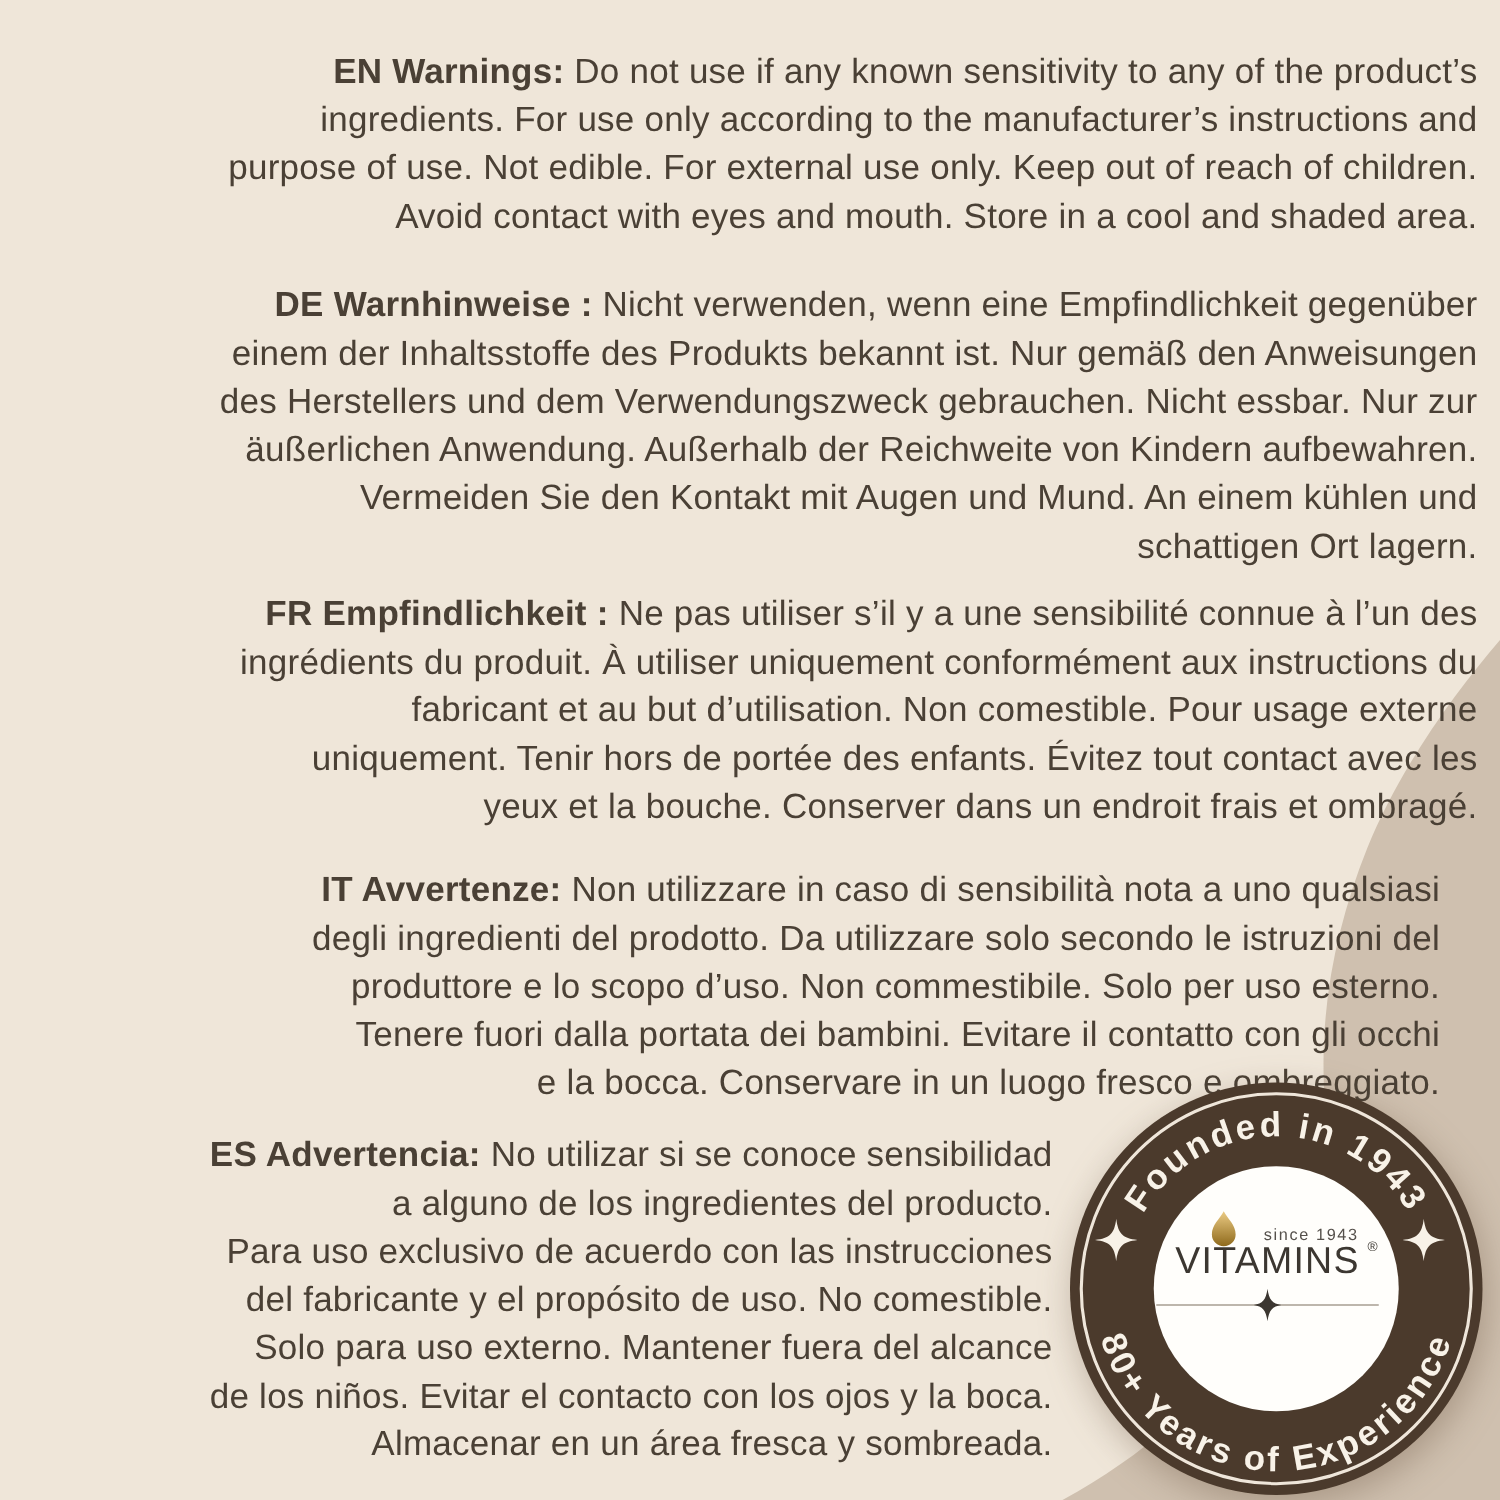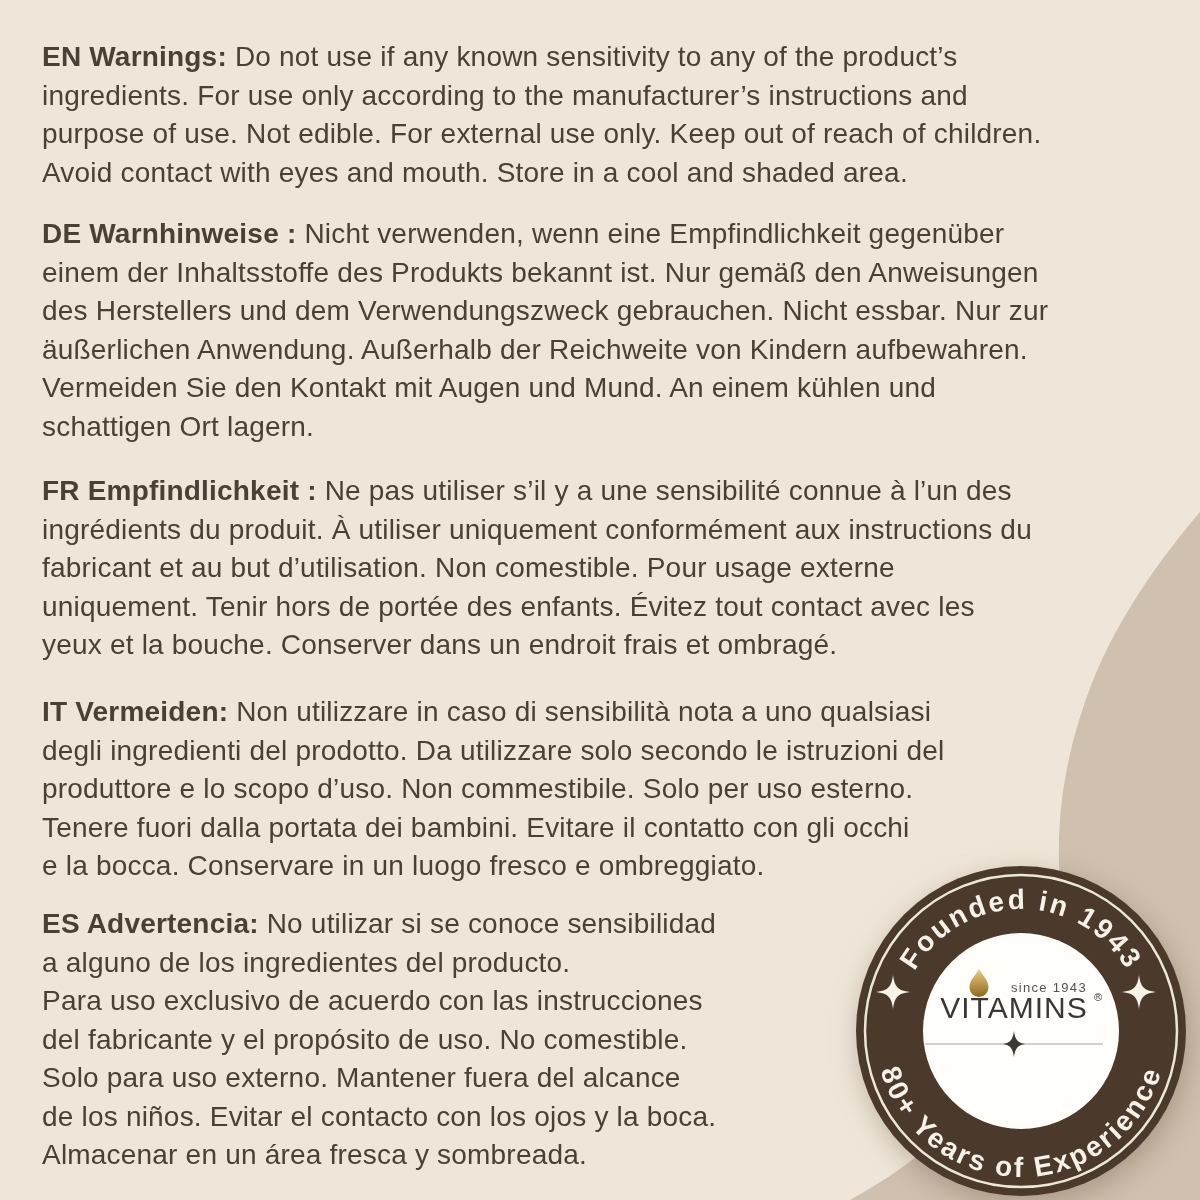--- a/index.html
+++ b/index.html
@@ -3,38 +3,39 @@
 <meta charset="utf-8">
 <style>
   html, body { margin: 0; padding: 0; }
   .page {
     position: relative;
     width: 1200px;
     height: 1200px;
     background: #EFE6D9;
     overflow: hidden;
     font-family: "Liberation Sans", sans-serif;
+    text-align: right;
   }
   .blob-svg {
     position: absolute;
     left: 0; top: 0;
   }
   .warning {
     position: absolute;
     left: 42px;
     margin: 0;
     color: #4A4035;
     font-size: 28px;
     line-height: 38.5px;
     letter-spacing: 0.2px;
     white-space: pre-line;
   }
   .warning strong { font-weight: bold; }
   .w-en { top: 38px;  width: 1140px; }
-  .w-de { top: 215px; width: 1140px; }
+  .w-de { top: 225px; width: 1140px; }
   .w-fr { top: 472px; width: 1140px; }
   .w-it { top: 693px; width: 1110px; }
   .w-es { top: 905px; width: 800px; }
   .badge-svg {
     position: absolute;
     left: 851px;
     top: 861px;
     filter: drop-shadow(3px 8px 14px rgba(96, 74, 54, 0.35));
   }
   .arc-text {
@@ -82,21 +83,21 @@
 äußerlichen Anwendung. Außerhalb der Reichweite von Kindern aufbewahren.
 Vermeiden Sie den Kontakt mit Augen und Mund. An einem kühlen und
 schattigen Ort lagern.</span></p>
 
   <p class="warning w-fr"><strong>FR Empfindlichkeit :</strong><span> Ne pas utiliser s’il y a une sensibilité connue à l’un des
 ingrédients du produit. À utiliser uniquement conformément aux instructions du
 fabricant et au but d’utilisation. Non comestible. Pour usage externe
 uniquement. Tenir hors de portée des enfants. Évitez tout contact avec les
 yeux et la bouche. Conserver dans un endroit frais et ombragé.</span></p>
 
-  <p class="warning w-it"><strong>IT Vermeiden:</strong><span> Non utilizzare in caso di sensibilità nota a uno qualsiasi
+  <p class="warning w-it"><strong>IT Avvertenze:</strong><span> Non utilizzare in caso di sensibilità nota a uno qualsiasi
 degli ingredienti del prodotto. Da utilizzare solo secondo le istruzioni del
 produttore e lo scopo d’uso. Non commestibile. Solo per uso esterno.
 Tenere fuori dalla portata dei bambini. Evitare il contatto con gli occhi
 e la bocca. Conservare in un luogo fresco e ombreggiato.</span></p>
 
   <p class="warning w-es"><strong>ES Advertencia:</strong><span> No utilizar si se conoce sensibilidad
 a alguno de los ingredientes del producto.
 Para uso exclusivo de acuerdo con las instrucciones
 del fabricante y el propósito de uso. No comestible.
 Solo para uso externo. Mantener fuera del alcance

